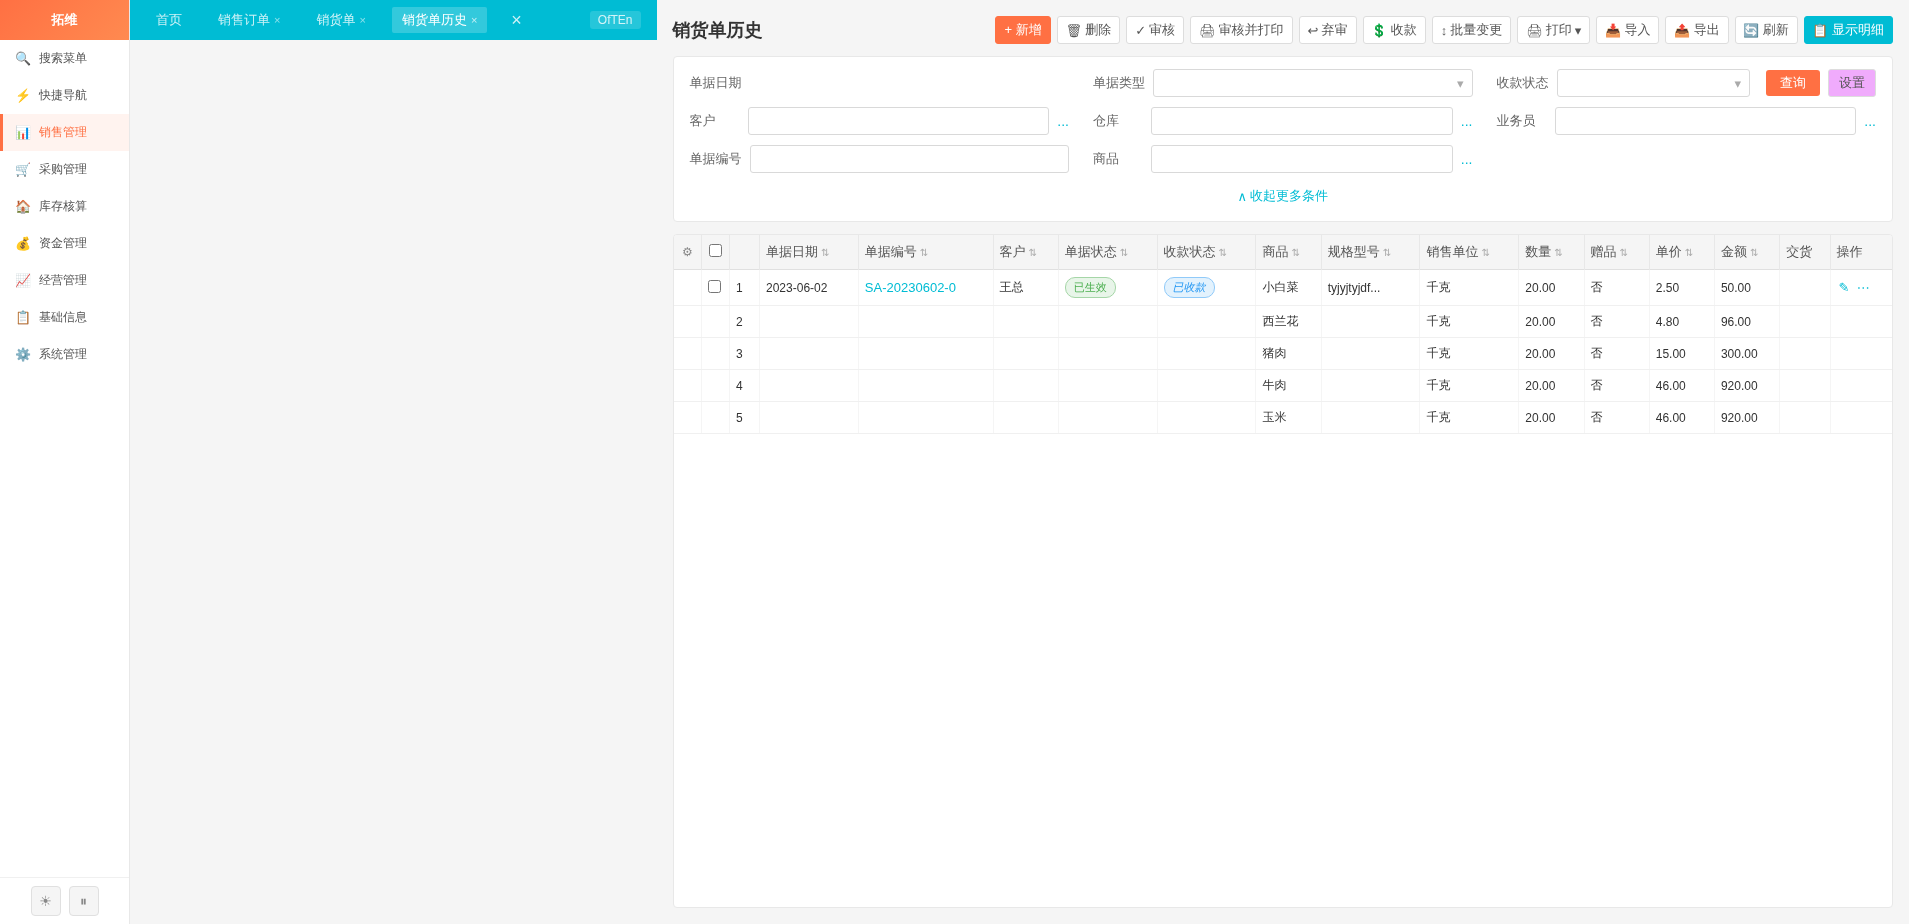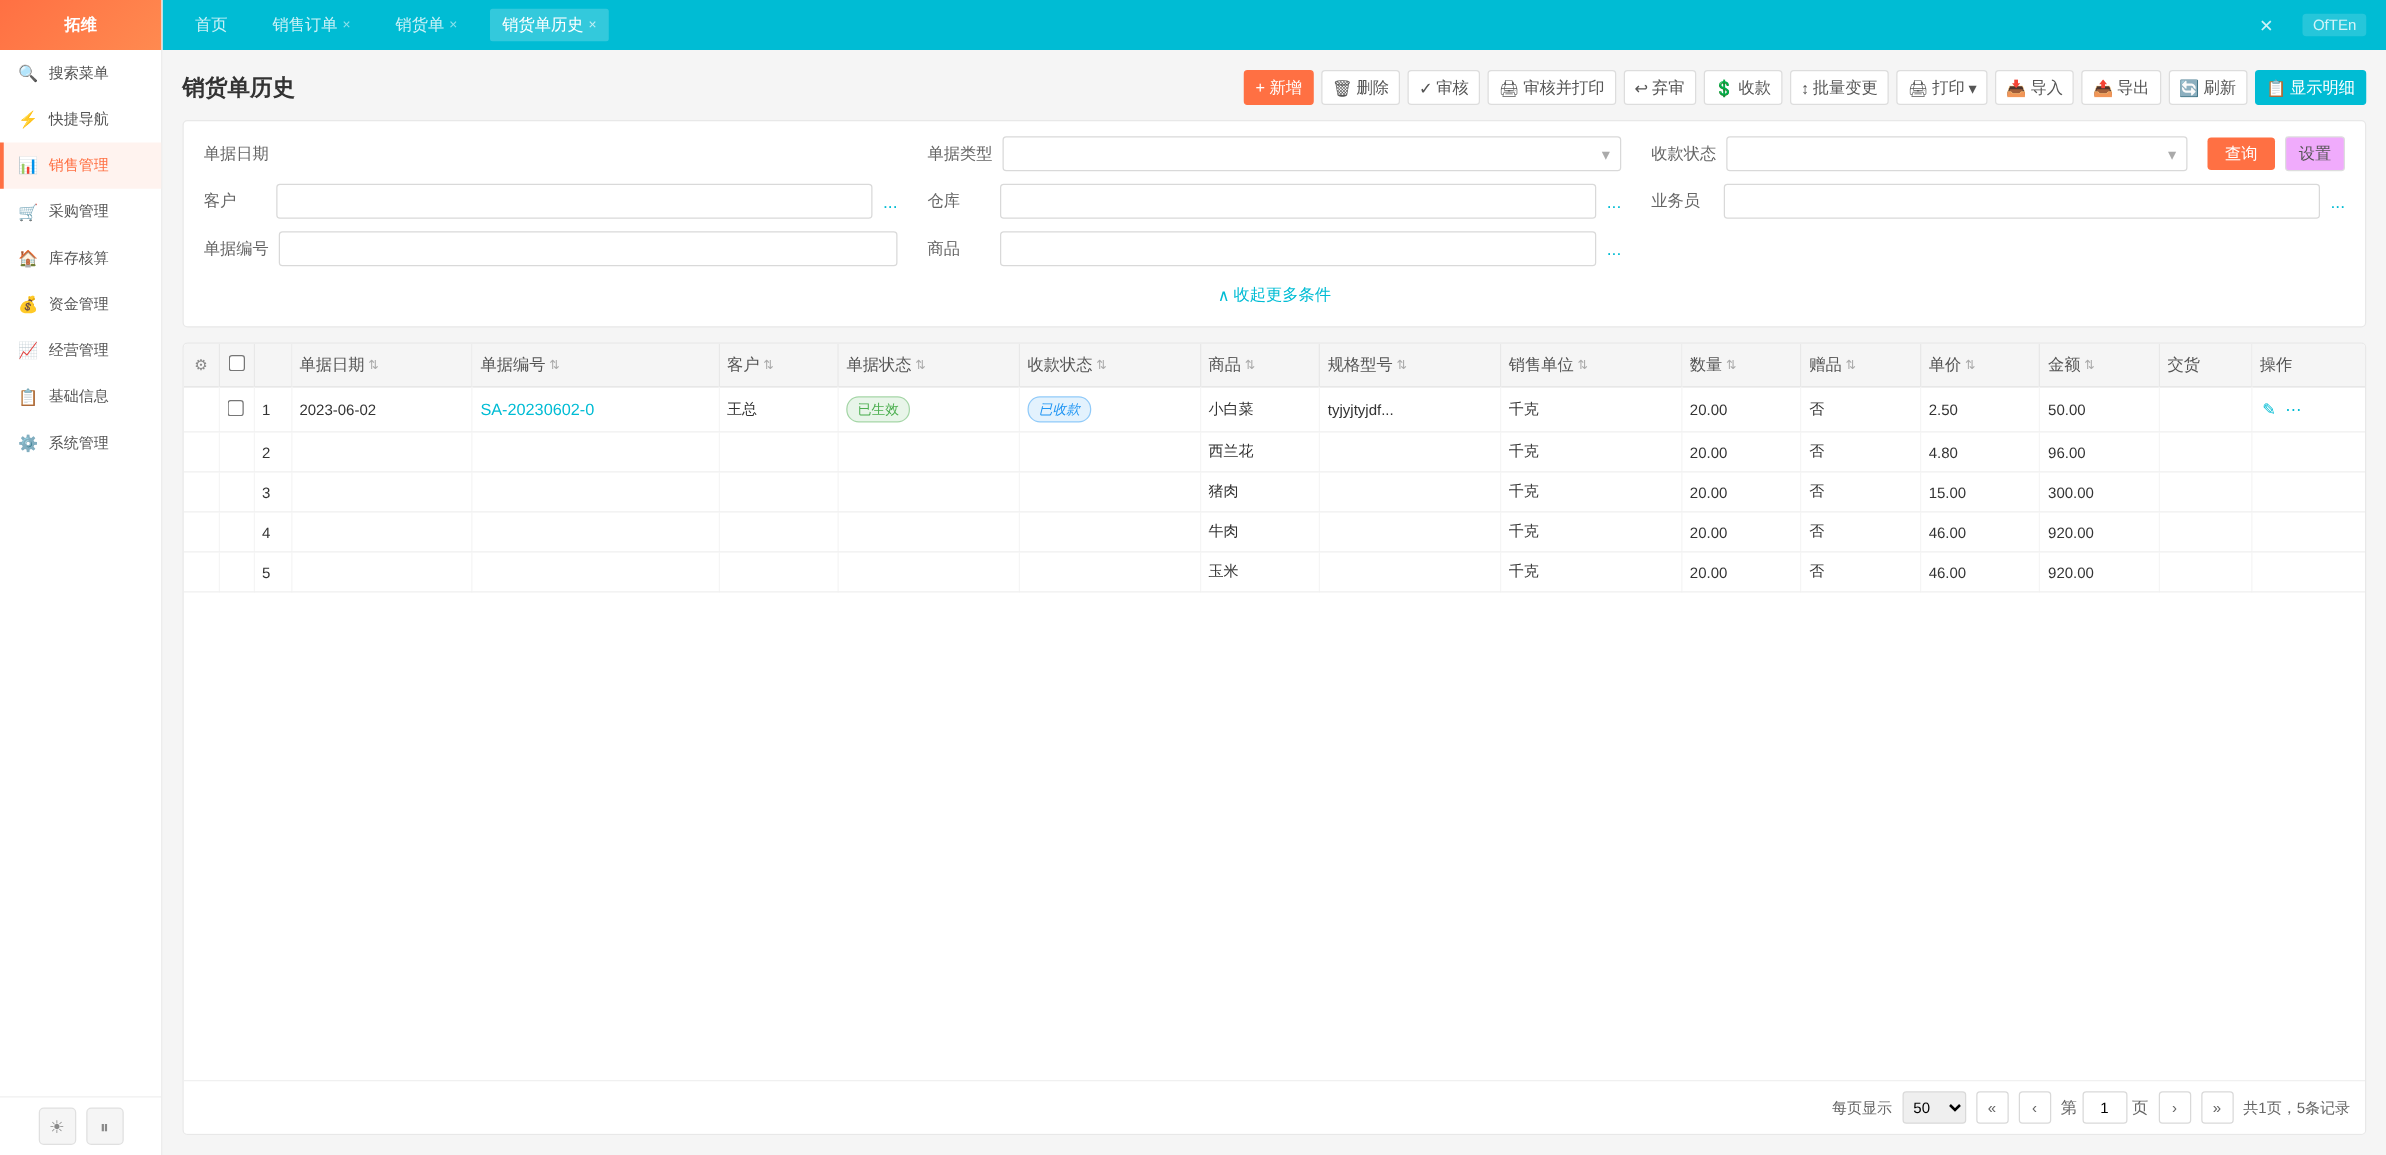--- a/index.html
+++ b/index.html
@@ -50,21 +50,20 @@
       border: 1px solid #e0e0e0;
       border-radius: 4px;
       display: flex; align-items: center; justify-content: center;
       cursor: pointer; color: #888; font-size: 14px;
     }
 
     
     .main {
       flex: 1;
       display: flex;
-      flex-direction: column;
       overflow: hidden;
     }
 
     
     .content {
       flex: 1;
       padding: 16px;
       background: #f5f5f5;
       overflow: auto;
       display: flex;
@@ -396,21 +395,21 @@
     </div>
     <div class="teal-tab">
       <span>销货单</span>
       <span class="teal-tab-close">×</span>
     </div>
     <div class="teal-tab active">
       <span>销货单历史</span>
       <span class="teal-tab-close">×</span>
     </div>
     <div style="margin-left:auto; color:rgba(255,255,255,0.8); cursor:pointer; font-size:18px; padding:0 8px;">×</div>
-    <div style="color:rgba(255,255,255,0.8); font-size:11px; background:rgba(255,255,255,0.15); padding:2px 8px; border-radius:3px; cursor:pointer; position:relative;">
+    <div style="color:rgba(255,255,255,0.8); font-size:11px; background:rgba(255,255,255,0.15); padding:2px 8px; border-radius:3px; cursor:pointer; position:relative;margin-left:44px;">
       <span style="font-size:12px;">OfTEn</span>
     </div>
   </div>
 
   <div class="content">
 
     <div class="page-header">
       <h1 class="page-title">销货单历史</h1>
       <div class="toolbar">
         <button class="toolbar-btn orange">
@@ -717,34 +716,16 @@
               <td>46.00</td>
               <td>920.00</td>
               <td></td>
               <td></td>
             </tr>
           </tbody>
         </table>
       </div>
 
 
-      <div class="pagination">
-        <span class="page-size-label">每页显示</span>
-        <select class="page-size-select">
-          <option>50</option>
-          <option>100</option>
-          <option>200</option>
-        </select>
-        <button class="page-nav-btn">«</button>
-        <button class="page-nav-btn">‹</button>
-        <div class="page-info">
-          <span>第</span>
-          <input class="page-input" type="text" value="1" style="">
-          <span>页</span>
-        </div>
-        <button class="page-nav-btn">›</button>
-        <button class="page-nav-btn">»</button>
-        <span class="page-total">共1页，5条记录</span>
-      </div>
     </div>
 
   </div>
 </div>
 
 </body></html>

